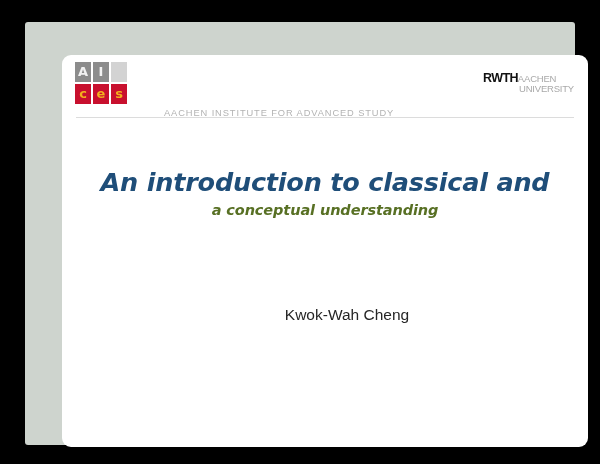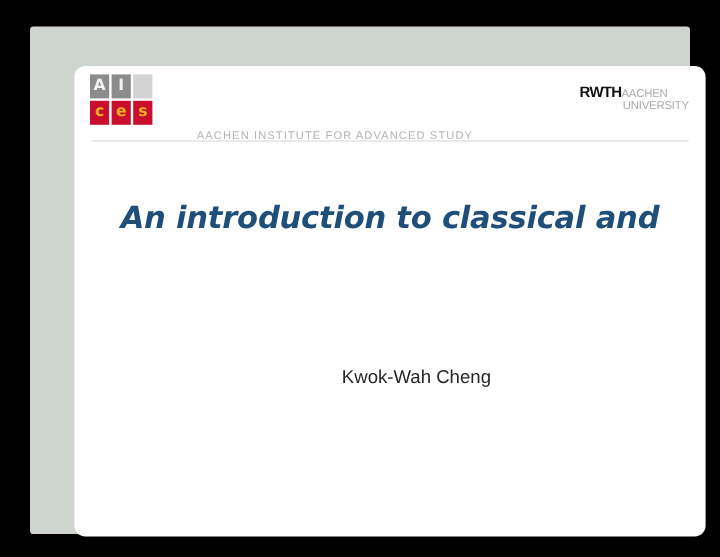--- a/index.html
+++ b/index.html
@@ -236,20 +236,21 @@
         </div>
 
       </div>
 
       <div class="header-rule"></div>
 
       <div class="slide-body">
 
         <div class="title-block">
           <div class="title-line">An introduction to classical and</div>
+          <div class="subtitle-line">a conceptual understanding</div>
         </div>
 
         <div class="author-block">Kwok-Wah Cheng</div>
 
 
       </div>
 
     </div>
   </div>
 </div>

